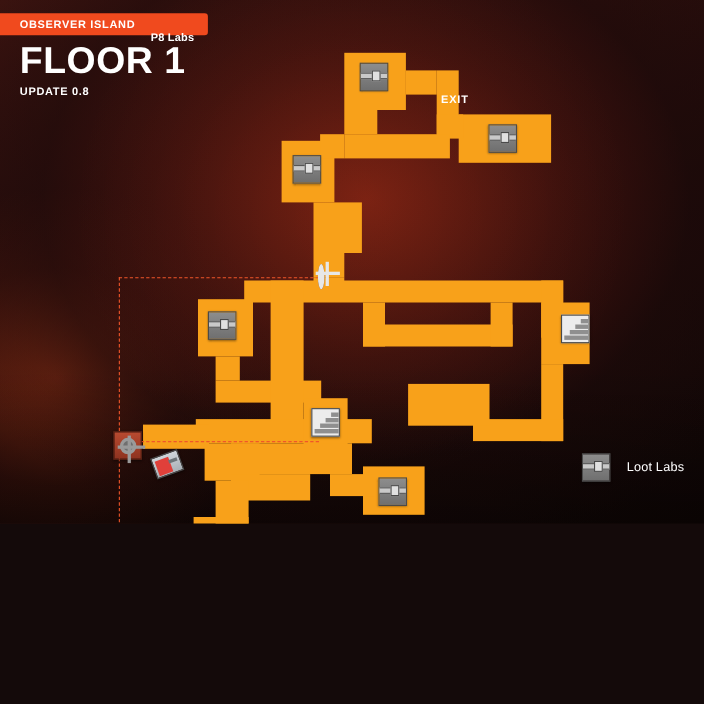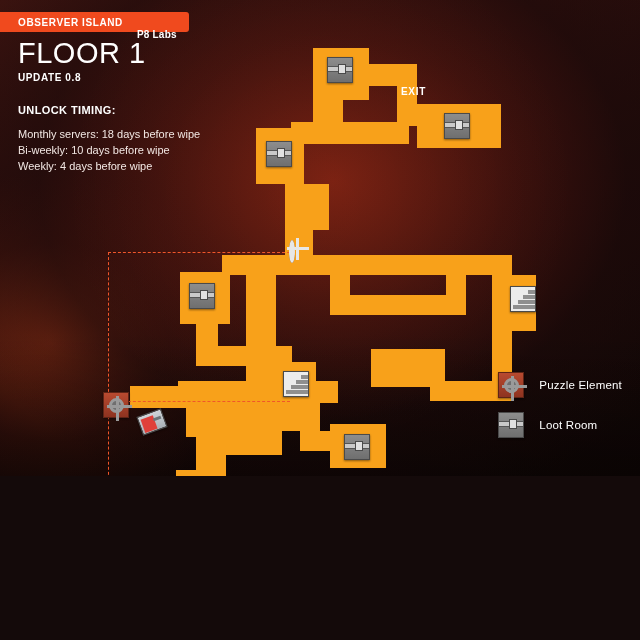--- a/index.html
+++ b/index.html
@@ -41,21 +41,21 @@
   .topbar .site{
     color:#ffffff; font-size:10px; font-weight:bold; letter-spacing:0.6px;
   }
   .topbar .sep{ width:14px; }
   .topbar .labs{
     color:#ffffff; font-size:10px; font-weight:bold; letter-spacing:0.2px;margin-top:24px;
   }
 
   .title-block{ position:absolute; top:38px; left:18px; z-index:5; }
   .floor-title{
-    color:#ffffff; font-size:29px; font-weight:normal; letter-spacing:0.5px; line-height:1.05;
+    color:#ffffff; font-size:34px; font-weight:bold; letter-spacing:0.5px; line-height:1.05;
   }
   .floor-sub{
     color:#ffffff; font-size:10px; font-weight:bold; letter-spacing:0.6px; margin-top:4px;
   }
 
   .unlock{
     position:absolute; top:104px; left:18px; z-index:5;
   }
   .unlock-head{
     color:#ffffff; font-size:11px; font-weight:bold; letter-spacing:0.4px; margin-bottom:10px;
@@ -215,26 +215,20 @@
     <span class="site">OBSERVER ISLAND</span>
     <span class="sep"></span>
     <span class="labs">P8 Labs</span>
   </div>
 
   <div class="title-block">
     <div class="floor-title">FLOOR 1</div>
     <div class="floor-sub">UPDATE 0.8</div>
   </div>
 
-  <div class="unlock">
-    <div class="unlock-head">UNLOCK TIMING:</div>
-    <div class="unlock-line">Monthly servers: 18 days before wipe</div>
-    <div class="unlock-line">Bi-weekly: 10 days before wipe</div>
-    <div class="unlock-line">Weekly: 4 days before wipe</div>
-  </div>
 
   <div class="map-layer">
 
     <div class="room" style="left:313px; top:48px; width:56px; height:52px;"></div>
 
     <div class="room" style="left:313px; top:100px; width:30px; height:22px;"></div>
 
     <div class="room" style="left:369px; top:64px; width:28px; height:22px;"></div>
     <div class="room" style="left:397px; top:64px; width:20px; height:58px;"></div>
 
@@ -323,33 +317,25 @@
 
     <div class="icon map-gear-standalone" style="left:289px; top:243px;">
       <span class="gear"></span>
     </div>
 
     <div class="icon keycard" style="left:139px; top:412px;"></div>
   </div>
 
   <div class="legend">
 
-    <div class="legend-row">
-      <span class="legend-ico">
-        <span class="puzzle">
-          <span class="gear"></span>
-        </span>
-      </span>
-      <span class="legend-text">Puzzle Element</span>
-    </div>
 
 
     <div class="legend-row">
       <span class="legend-ico">
         <span class="loot"></span>
       </span>
-      <span class="legend-text">Loot Room</span>
+      <span class="legend-text">Loot Labs</span>
     </div>
 
 
   </div>
 
 </div>
 
 </body></html>

